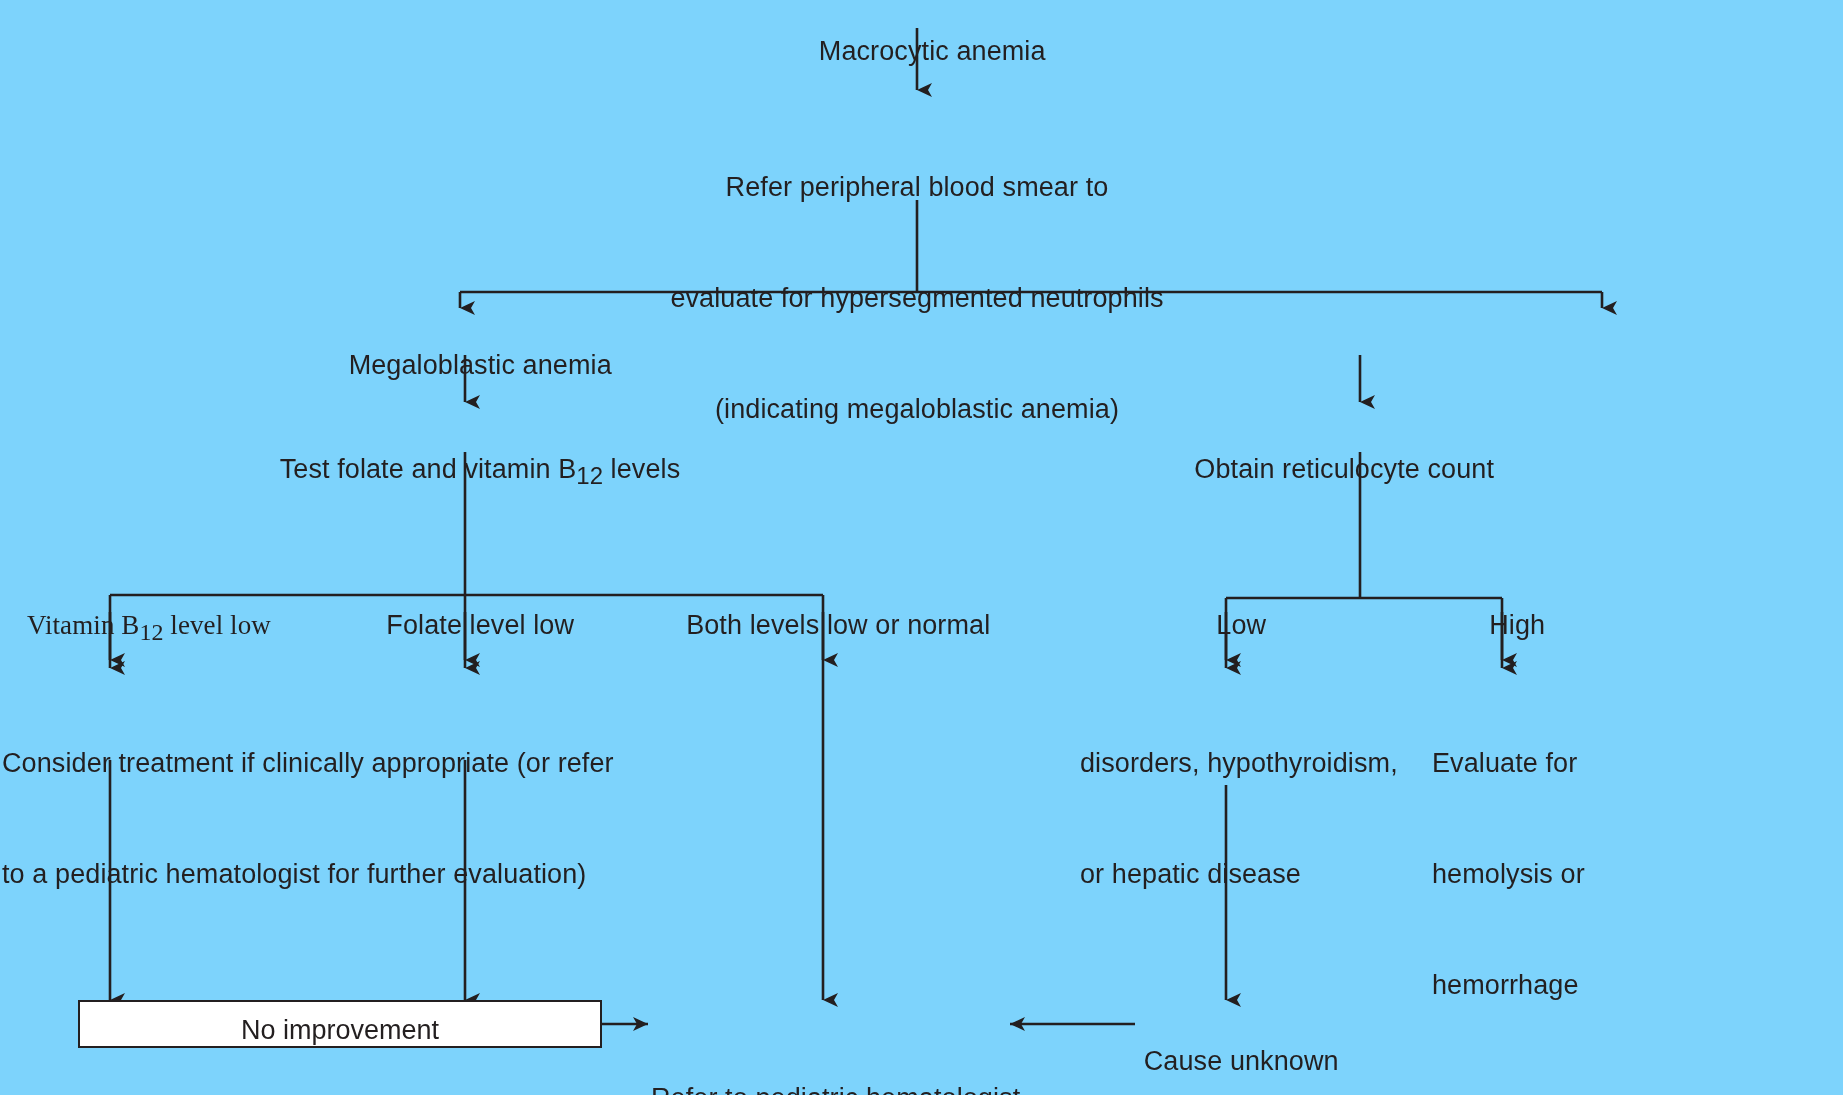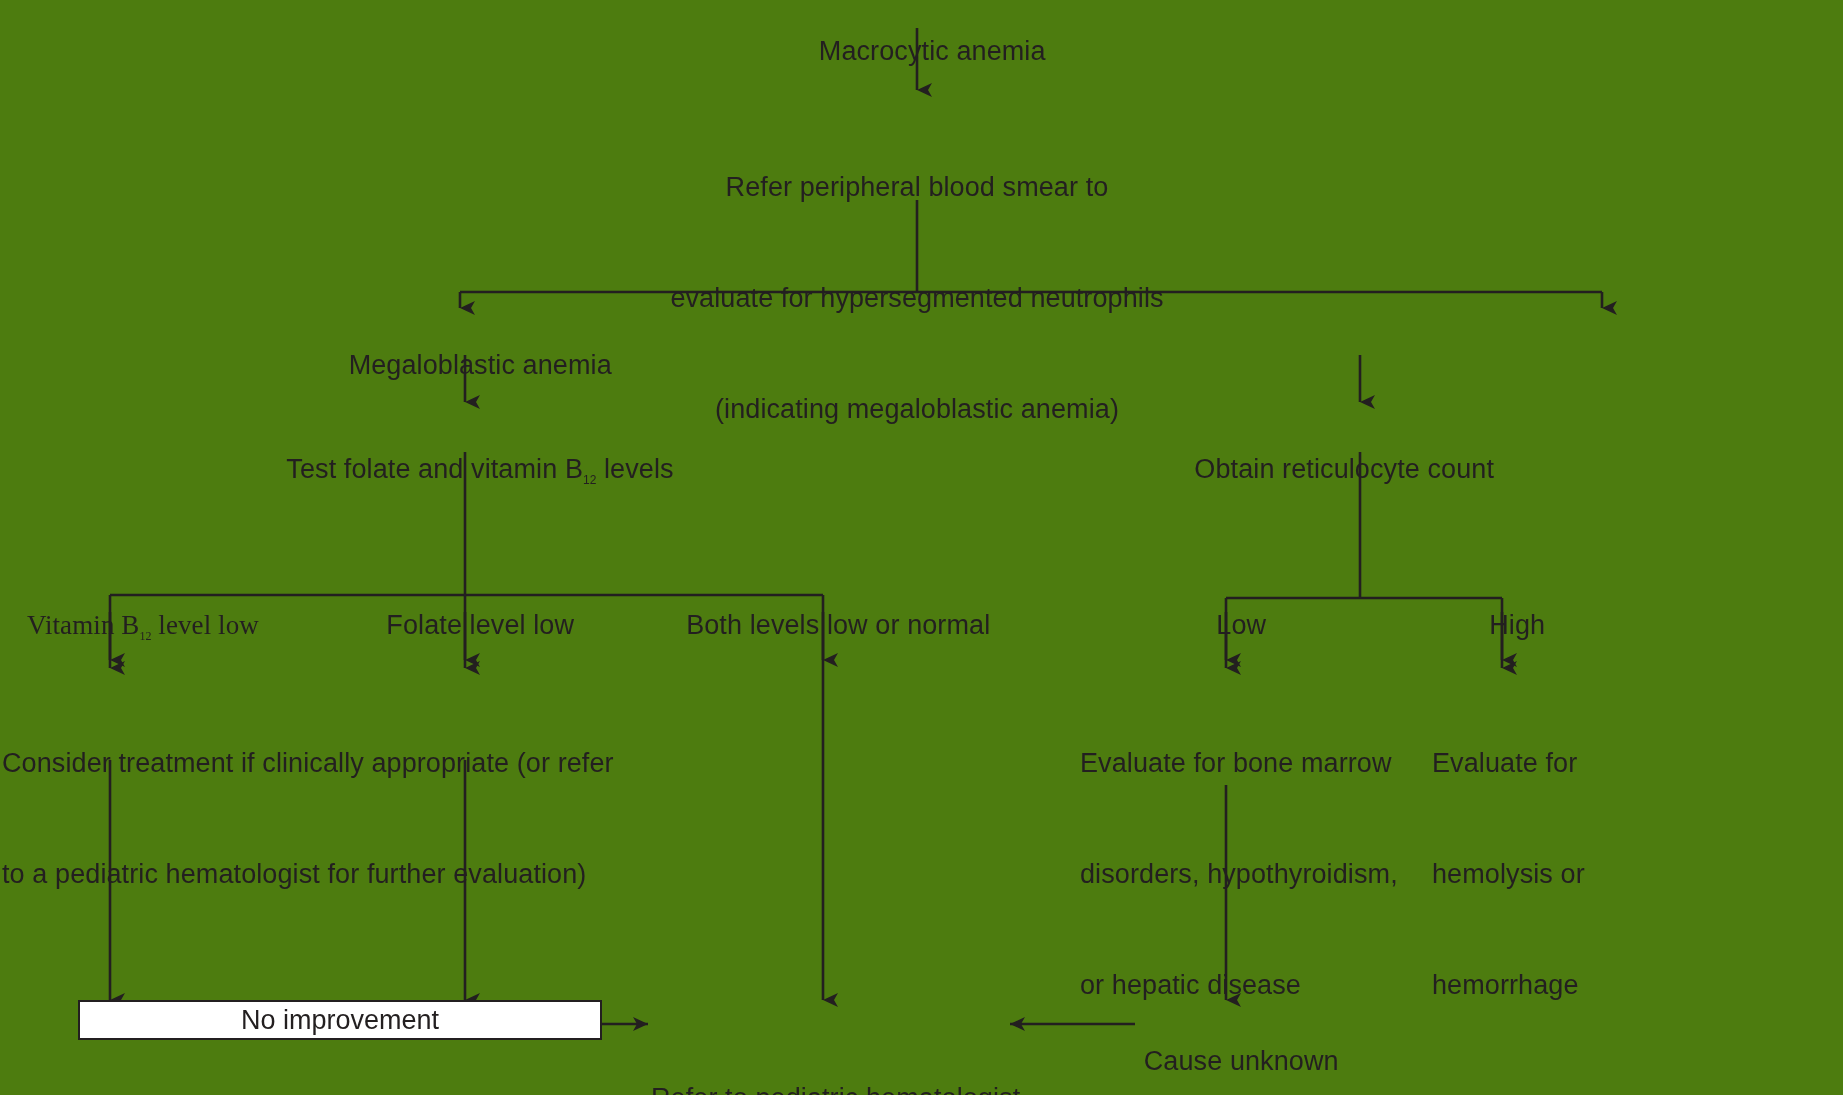--- a/index.html
+++ b/index.html
@@ -5,21 +5,21 @@
 <style>
   html, body {
     margin: 0;
     padding: 0;
     background: #ffffff;
   }
   #chart-root {
     position: relative;
     width: 1843px;
     height: 1095px;
-    background: #4d7c0f;
+    background: #7dd3fc;
     font-family: "Liberation Sans", sans-serif;
     color: #231f20;
     overflow: hidden;
   }
   svg.connectors {
     position: absolute;
     left: 0;
     top: 0;
     width: 1843px;
     height: 1095px;
@@ -29,21 +29,21 @@
     position: absolute;
     font-size: 27px;
     line-height: 37px;
     color: #231f20;
     white-space: pre;
     letter-spacing: 0.1px;
   }
   .node.center { text-align: center; transform: translateX(-50%); }
   .node.left   { text-align: left; }
   .node sub {
-    font-size: 12px;
+    font-size: 24px;
     vertical-align: baseline;
     position: relative;
     top: 6px;
     letter-spacing: 0;
   }
   .boxnode {
     position: absolute;
     border: 2.5px solid #231f20;
     background: #ffffff;
     box-sizing: border-box;
@@ -166,32 +166,31 @@
   <div class="node center" style="left:1502px; top:570px;">
     <span>High</span>
   </div>
 
   <div class="node left" style="left:2px; top:671px;">
     <div>Consider treatment if clinically appropriate (or refer</div>
     <div>to a pediatric hematologist for further evaluation)</div>
   </div>
 
   <div class="node left" style="left:1080px; top:671px;">
-    <div>Evaluate for bone marrow</div>
     <div>disorders, hypothyroidism,</div>
     <div>or hepatic disease</div>
   </div>
 
   <div class="node left" style="left:1432px; top:671px;">
     <div>Evaluate for</div>
     <div>hemolysis or</div>
     <div>hemorrhage</div>
   </div>
 
-  <div class="boxnode" style="left:78px; top:1000px; width:524px; height:40px;">
+  <div class="boxnode" style="left:78px; top:1000px; width:524px; height:48px;align-items:flex-end;">
     <span>No improvement</span>
   </div>
 
   <div class="node center" style="left:1226px; top:1006px;">
     <span>Cause unknown</span>
   </div>
 
   <div class="node left" style="left:651px; top:1006px;">
     <div>Refer to pediatric hematologist</div>
     

